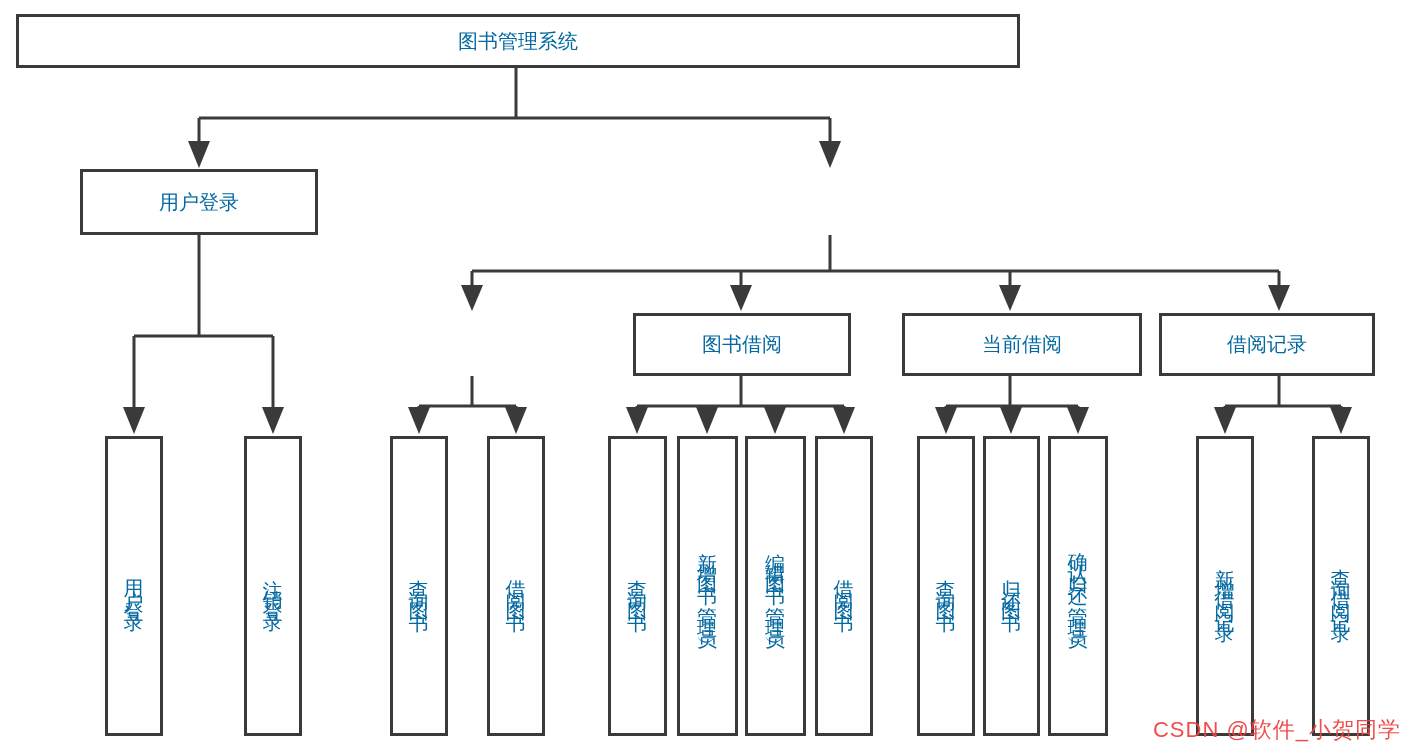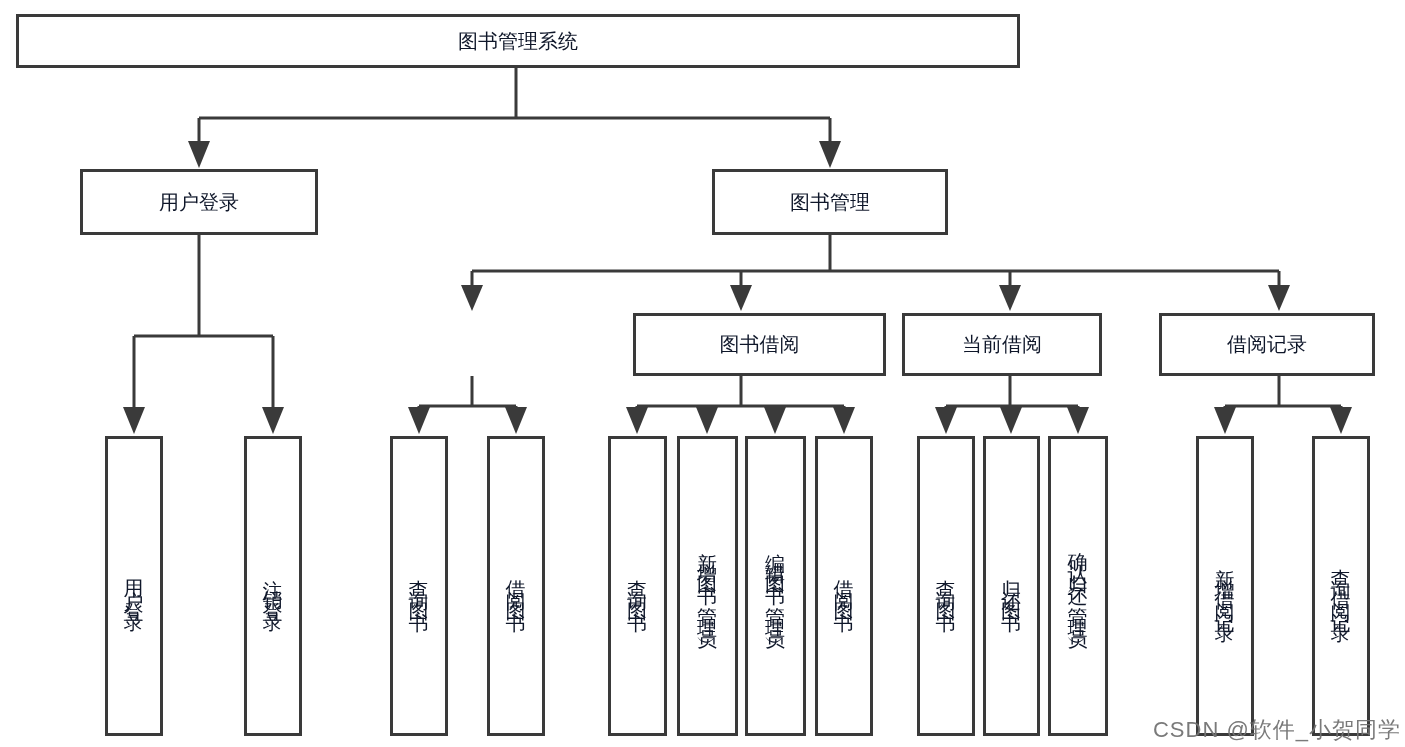--- a/index.html
+++ b/index.html
@@ -17,42 +17,42 @@
     width: 1405px; height: 747px;
   }
   .box {
     position: absolute;
     box-sizing: border-box;
     border: 3px solid #3a3a3a;
     background: #ffffff;
     display: flex;
     align-items: center;
     justify-content: center;
-    color: #0f172a;
+    color: #0369a1;
     font-size: 20px;
     text-align: center;
   }
   .vbox {
     top: 436px;
     width: 58px;
     height: 300px;
   }
   .vtext {
     writing-mode: vertical-rl;
     text-orientation: mixed;
     letter-spacing: 11px;
     line-height: 1;
     white-space: nowrap;
   }
   .watermark {
     position: absolute;
     right: 4px;
     bottom: 2px;
     font-size: 22px;
-    color: #737373;
+    color: #ef4444;
     letter-spacing: 1px;
     opacity: 0.95;
     margin-left: 8px;
   }
 </style>
 </head>
 <body>
 
 <div class="canvas">
 
@@ -103,28 +103,25 @@
     </g>
   </svg>
 
   <div class="box" style="left:16px; top:14px; width:1004px; height:54px">
     <span>图书管理系统</span>
   </div>
 
   <div class="box" style="left:80px; top:169px; width:238px; height:66px">
     <span>用户登录</span>
   </div>
-  <div class="box" style="left:712px; top:169px; width:236px; height:66px">
-    <span>图书管理</span>
-  </div>
 
-  <div class="box" style="left:633px; top:313px; width:253px; height:63px">
+  <div class="box" style="left:633px; top:313px; width:218px; height:63px">
     <span>图书借阅</span>
   </div>
-  <div class="box" style="left:902px; top:313px; width:200px; height:63px">
+  <div class="box" style="left:902px; top:313px; width:240px; height:63px">
     <span>当前借阅</span>
   </div>
   <div class="box" style="left:1159px; top:313px; width:216px; height:63px">
     <span>借阅记录</span>
   </div>
 
   <div class="box vbox" style="left:105px">
     <span class="vtext">用户登录</span>
   </div>
   <div class="box vbox" style="left:244px">

